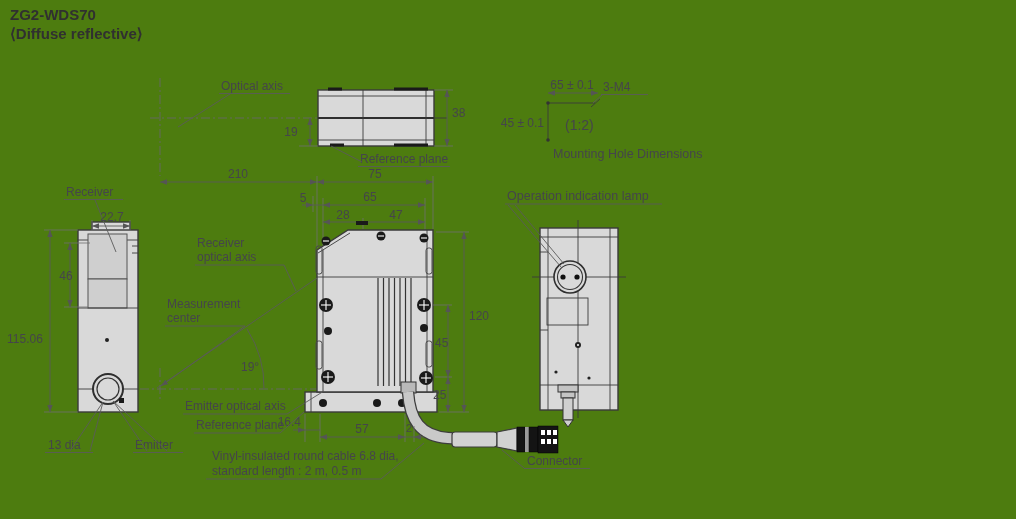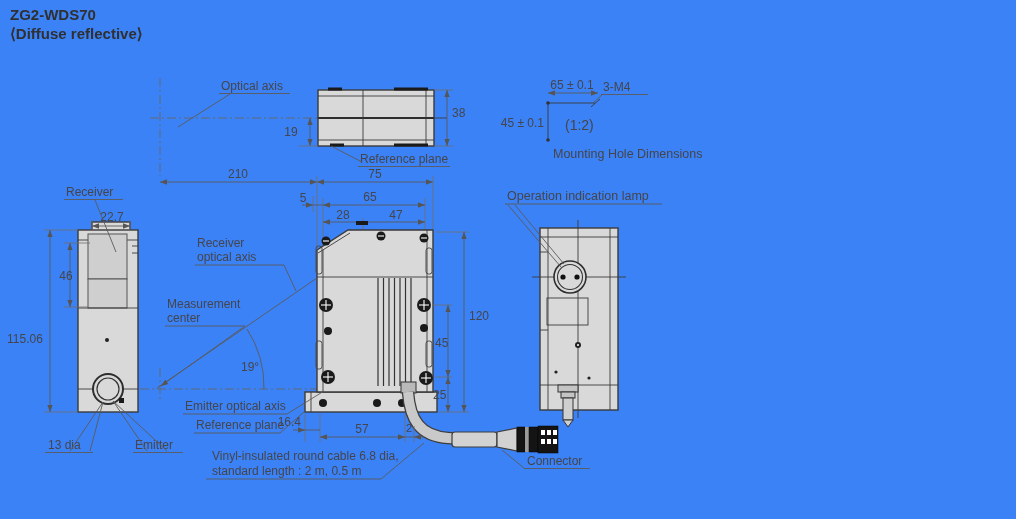--- a/index.html
+++ b/index.html
@@ -1,16 +1,16 @@
 <!DOCTYPE html>
 <html><head>
 <meta charset="utf-8">
 <style>
   html,body { margin:0; padding:0; background:#fff; }
-  #stage { position:relative; width:1016px; height:519px; background:#3b82f6; overflow:hidden; }
+  #stage { position:relative; width:1016px; height:519px; background:#4d7c0f; overflow:hidden; }
   svg { position:absolute; left:0; top:0; }
   text { font-family:"Liberation Sans", sans-serif; font-size:12px; fill:#45454b; }
   .t-title { font-size:15px; font-weight:bold; fill:#303030; }
   .t-cap  { font-size:12.5px; }
   .t-sm   { font-size:11px; }
   .outline { fill:#d9d9d9; stroke:#3a3a3a; stroke-width:1.4; }
   .inner   { fill:#cfcfcf; stroke:#555; stroke-width:1; }
   .thin { stroke:#3a3a3a; stroke-width:0.9; fill:none; }
   .thick { stroke:#2e2e2e; stroke-width:2; fill:none; }
   .dim { stroke:#5a5a5a; stroke-width:0.9; fill:none; }

